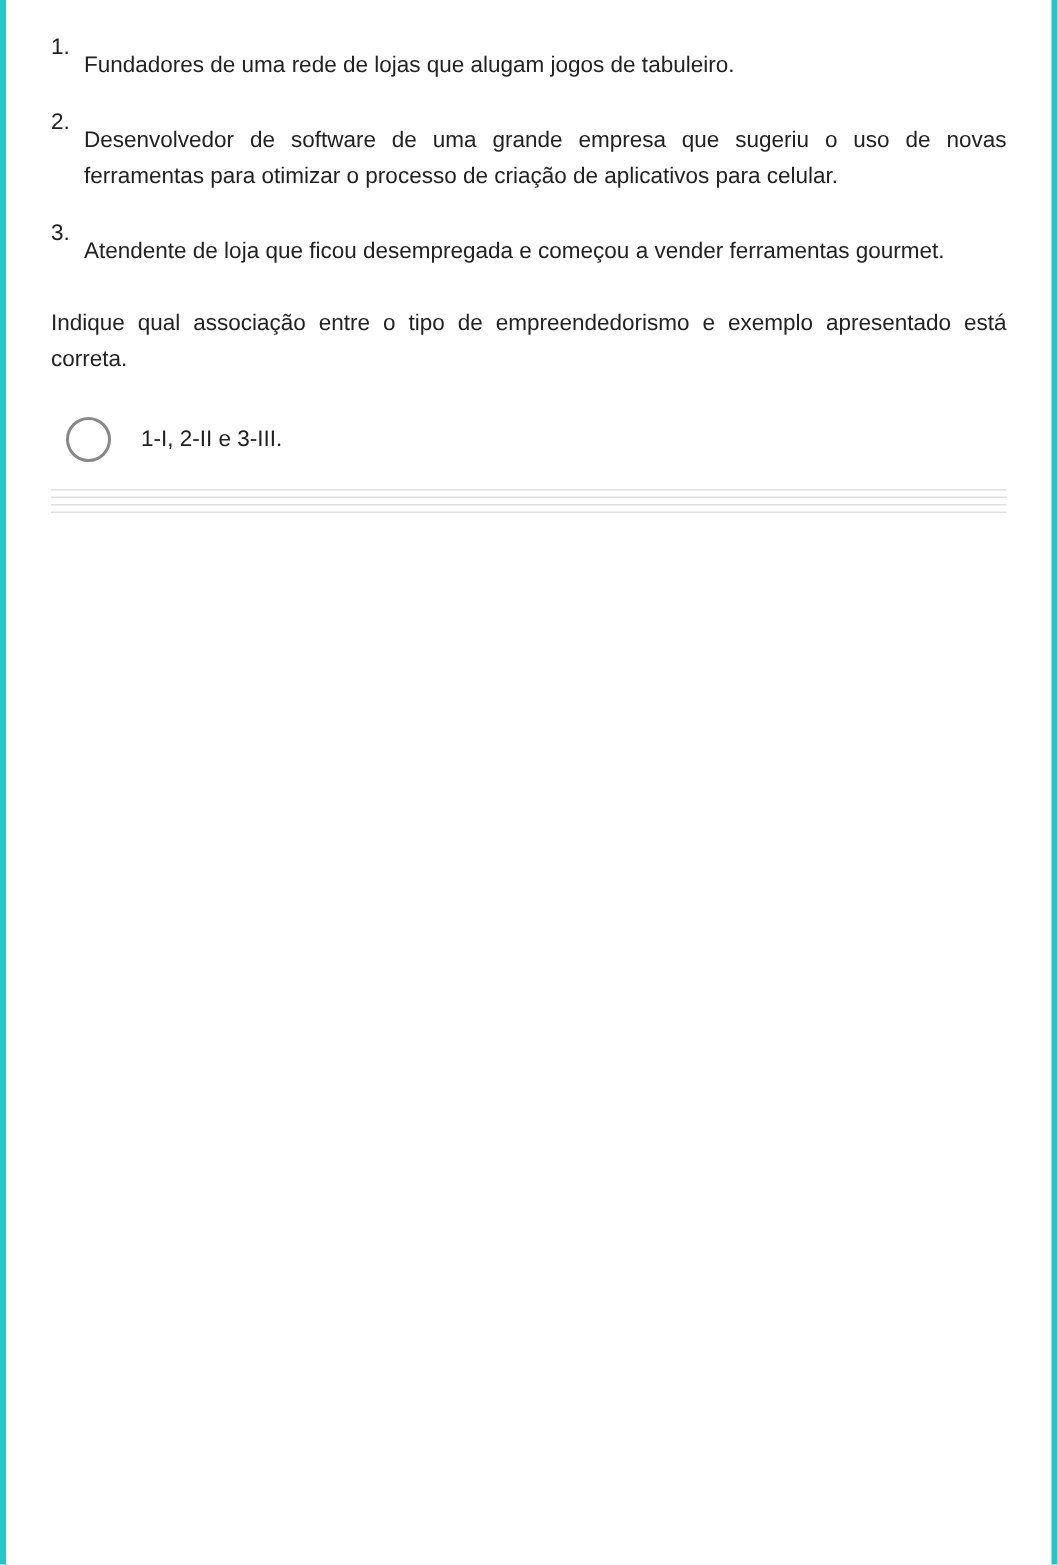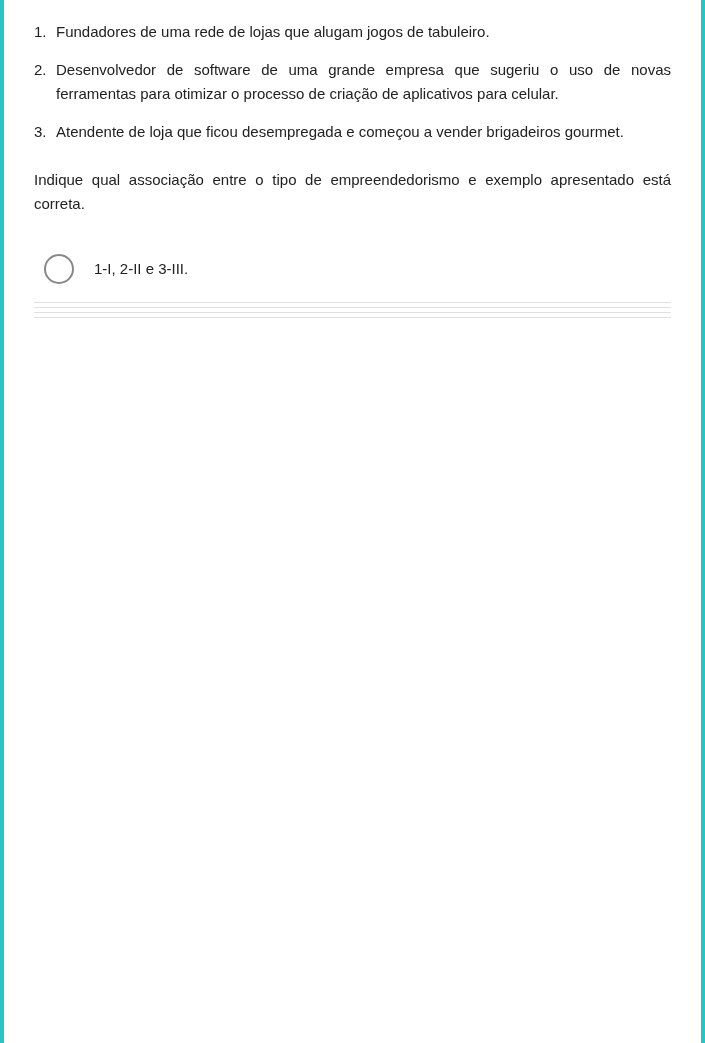--- a/index.html
+++ b/index.html
@@ -43,28 +43,29 @@
       text-align: justify;
     }
 
     .numbered-list li .num {
       min-width: 22px;
       font-weight: normal;
     }
 
     .numbered-list li .text {
       flex: 1;
+      margin-top: 12px;
     }
 
     .instruction-text {
       font-size: 15px;
       color: #222;
       line-height: 1.6;
       text-align: justify;
-      margin-bottom: 28px;
+      margin-bottom: 16px;
     }
 
     .options-list {
       list-style: none;
       padding: 0;
       margin: 0;
       text-align: center;
     }
 
     .option-item {
@@ -109,21 +110,21 @@
     <li>
       <span class="num">1.</span>
       <span class="text">Fundadores de uma rede de lojas que alugam jogos de tabuleiro.</span>
     </li>
     <li>
       <span class="num">2.</span>
       <span class="text">Desenvolvedor de software de uma grande empresa que sugeriu o uso de novas ferramentas para otimizar o processo de criação de aplicativos para celular.</span>
     </li>
     <li>
       <span class="num">3.</span>
-      <span class="text">Atendente de loja que ficou desempregada e começou a vender brigadeiros gourmet.</span>
+      <span class="text">Atendente de loja que ficou desempregada e começou a vender ferramentas gourmet.</span>
     </li>
   </ol>
 
   <p class="instruction-text">Indique qual associação entre o tipo de empreendedorismo e exemplo apresentado está correta.</p>
 
   <ul class="options-list">
     <li class="option-item">
       <div class="radio-circle"></div>
       <span class="option-label">1-I, 2-II e 3-III.</span>
     </li>

